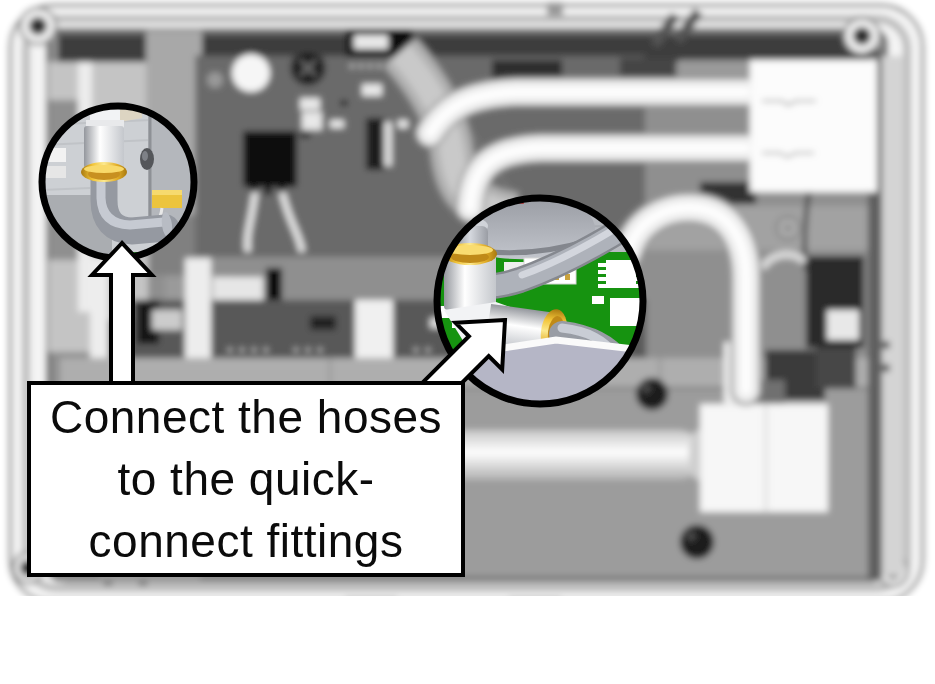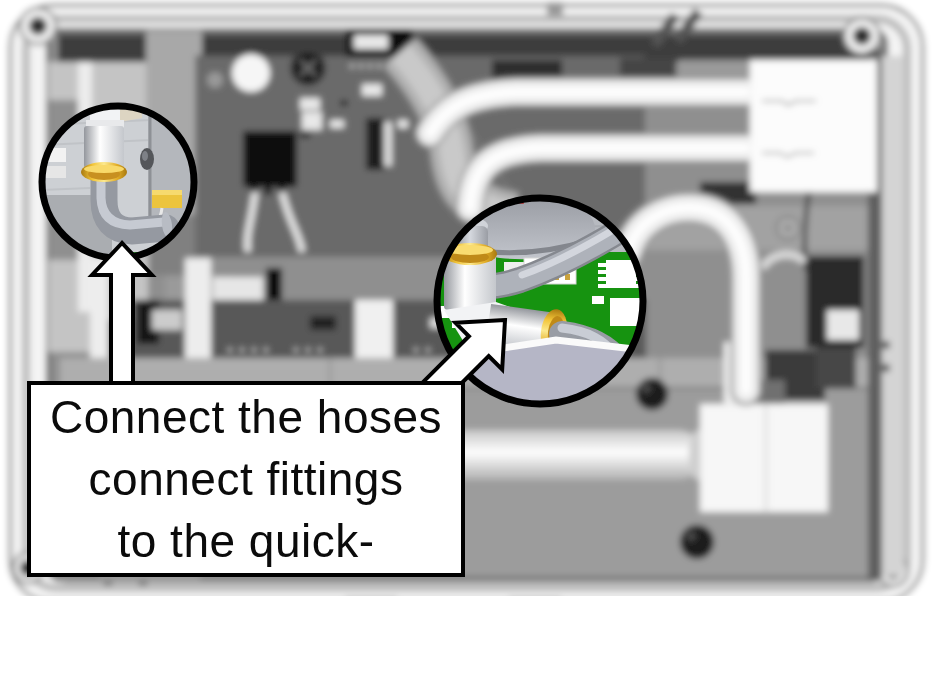--- a/index.html
+++ b/index.html
@@ -354,17 +354,17 @@
     </g>
 
     <polygon points="122,243 92,275 111,275 111,385 133,385 133,275 152,275" fill="#ffffff" stroke="#000000" stroke-width="4"></polygon>
     <g transform="translate(505,320) rotate(45)">
       <polygon points="0,0 -33,37 -14,37 -14,120 14,120 14,37 33,37" fill="#ffffff" stroke="#000000" stroke-width="4"></polygon>
     </g>
   </svg>
 
   <div class="caption-box">
     <span>Connect the hoses</span>
+    <span>to the quick-</span>
     <span>connect fittings</span>
-    <span>to the quick-</span>
   </div>
 
 </div>
 
 </body></html>

